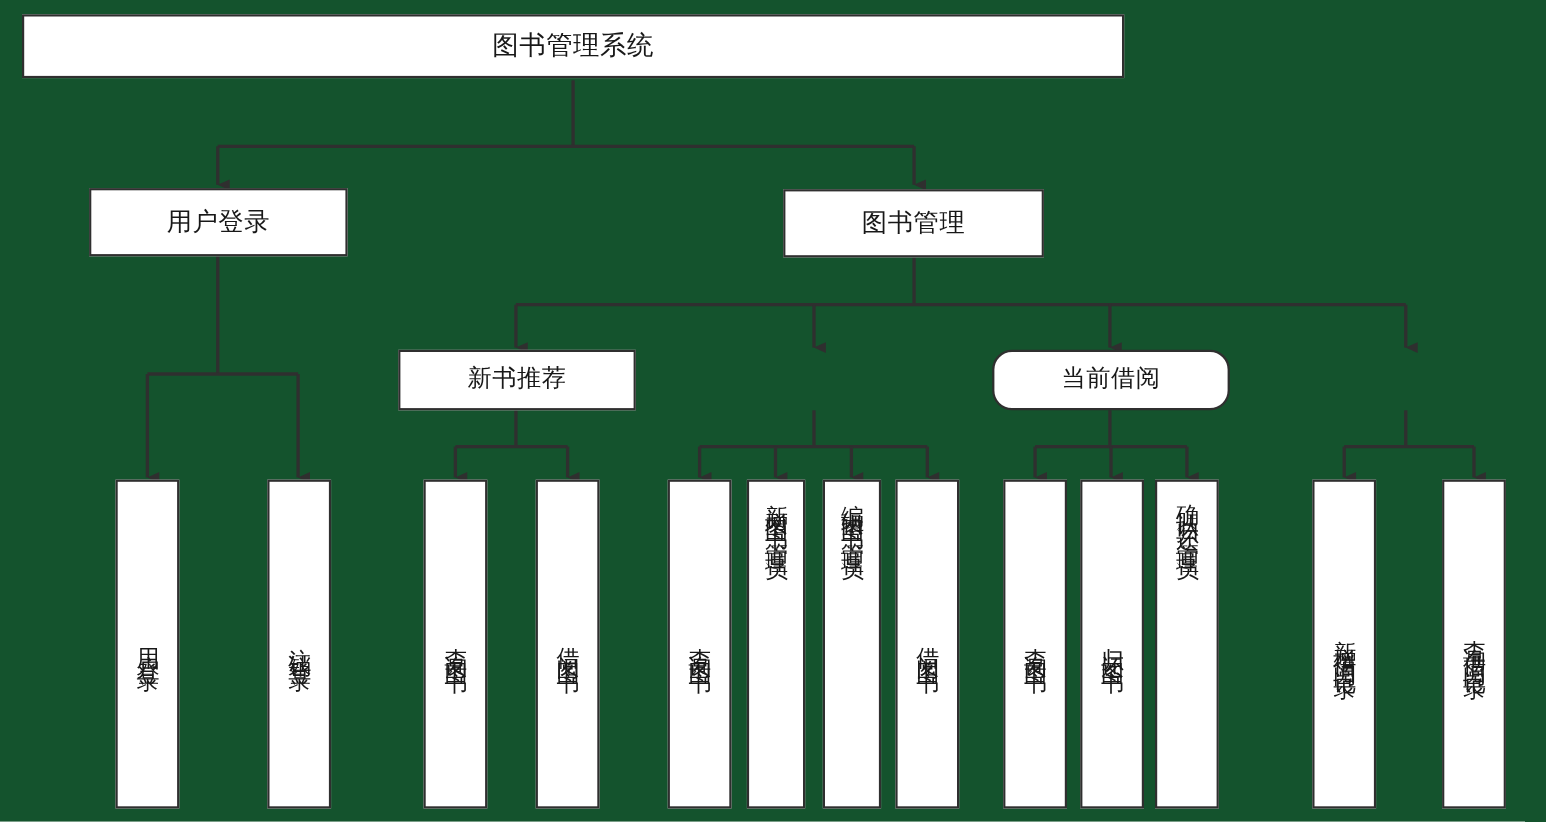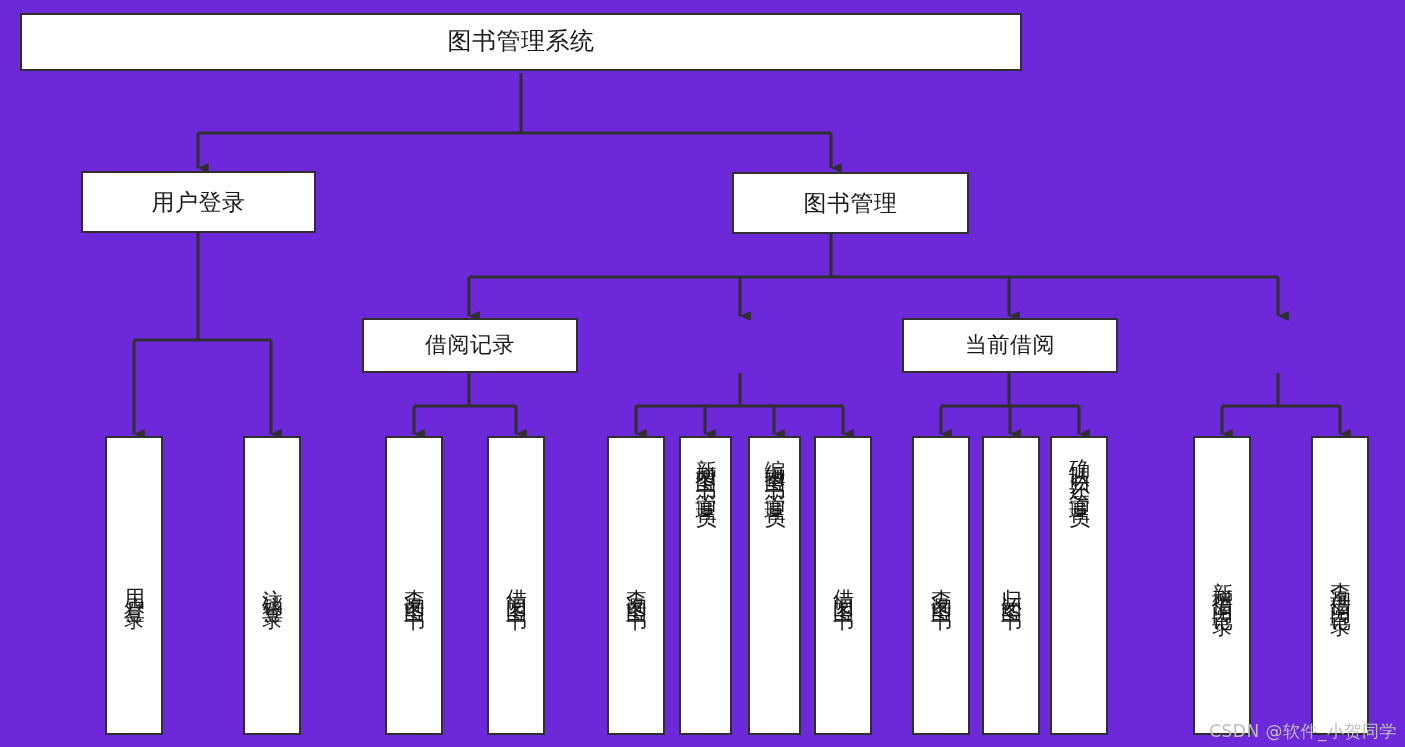--- a/index.html
+++ b/index.html
@@ -6,21 +6,21 @@
   html,body{margin:0;padding:0;background:#ffffff;}
   body{
     font-family:"DejaVu Sans","Liberation Sans",sans-serif;
     color:#1a1a1a;
     -webkit-font-smoothing:antialiased;
   }
   #canvas{
     position:relative;
     width:1405px;
     height:747px;
-    background:#6d28d9;
+    background:#14532d;
     overflow:hidden;
   }
   
   #wires{
     position:absolute;
     left:0;top:0;
     width:1405px;height:747px;
     pointer-events:none;
   }
   
@@ -141,30 +141,30 @@
   </svg>
 
   <div class="node h root" style="left:20px;top:13px;width:1002px;height:58px;">
     <span class="label">图书管理系统</span>
   </div>
 
   <div class="node h lvl2" style="left:81px;top:171px;width:235px;height:62px;">
     <span class="label">用户登录</span>
   </div>
 
-  <div class="node h lvl2" style="left:732px;top:172px;width:237px;height:62px;">
+  <div class="node h lvl2" style="left:712px;top:172px;width:237px;height:62px;">
     <span class="label">图书管理</span>
   </div>
 
   <div class="node h lvl3" style="left:362px;top:318px;width:216px;height:55px;">
-    <span class="label">借阅记录</span>
-  </div>
-
-
-  <div class="node h lvl3" style="left:902px;top:318px;width:216px;height:55px;">
+    <span class="label">新书推荐</span>
+  </div>
+
+
+  <div class="node h lvl3" style="left:902px;top:318px;width:216px;height:55px;border-radius:18px;">
     <span class="label">当前借阅</span>
   </div>
 
 
   <div class="node v centered" style="left:105px;top:436px;width:58px;height:299px;">
     <span class="label">用户登录</span>
   </div>
   <div class="node v centered" style="left:243px;top:436px;width:58px;height:299px;">
     <span class="label">注销登录</span>
   </div>
@@ -199,15 +199,14 @@
     <span class="label">确认归还（管理员）</span>
   </div>
 
   <div class="node v centered" style="left:1193px;top:436px;width:58px;height:299px;">
     <span class="label">新增借阅记录</span>
   </div>
   <div class="node v centered" style="left:1311px;top:436px;width:58px;height:299px;">
     <span class="label">查询借阅记录</span>
   </div>
 
-  <div id="watermark">CSDN @软件_小贺同学</div>
 
 </div>
 
 </body></html>

